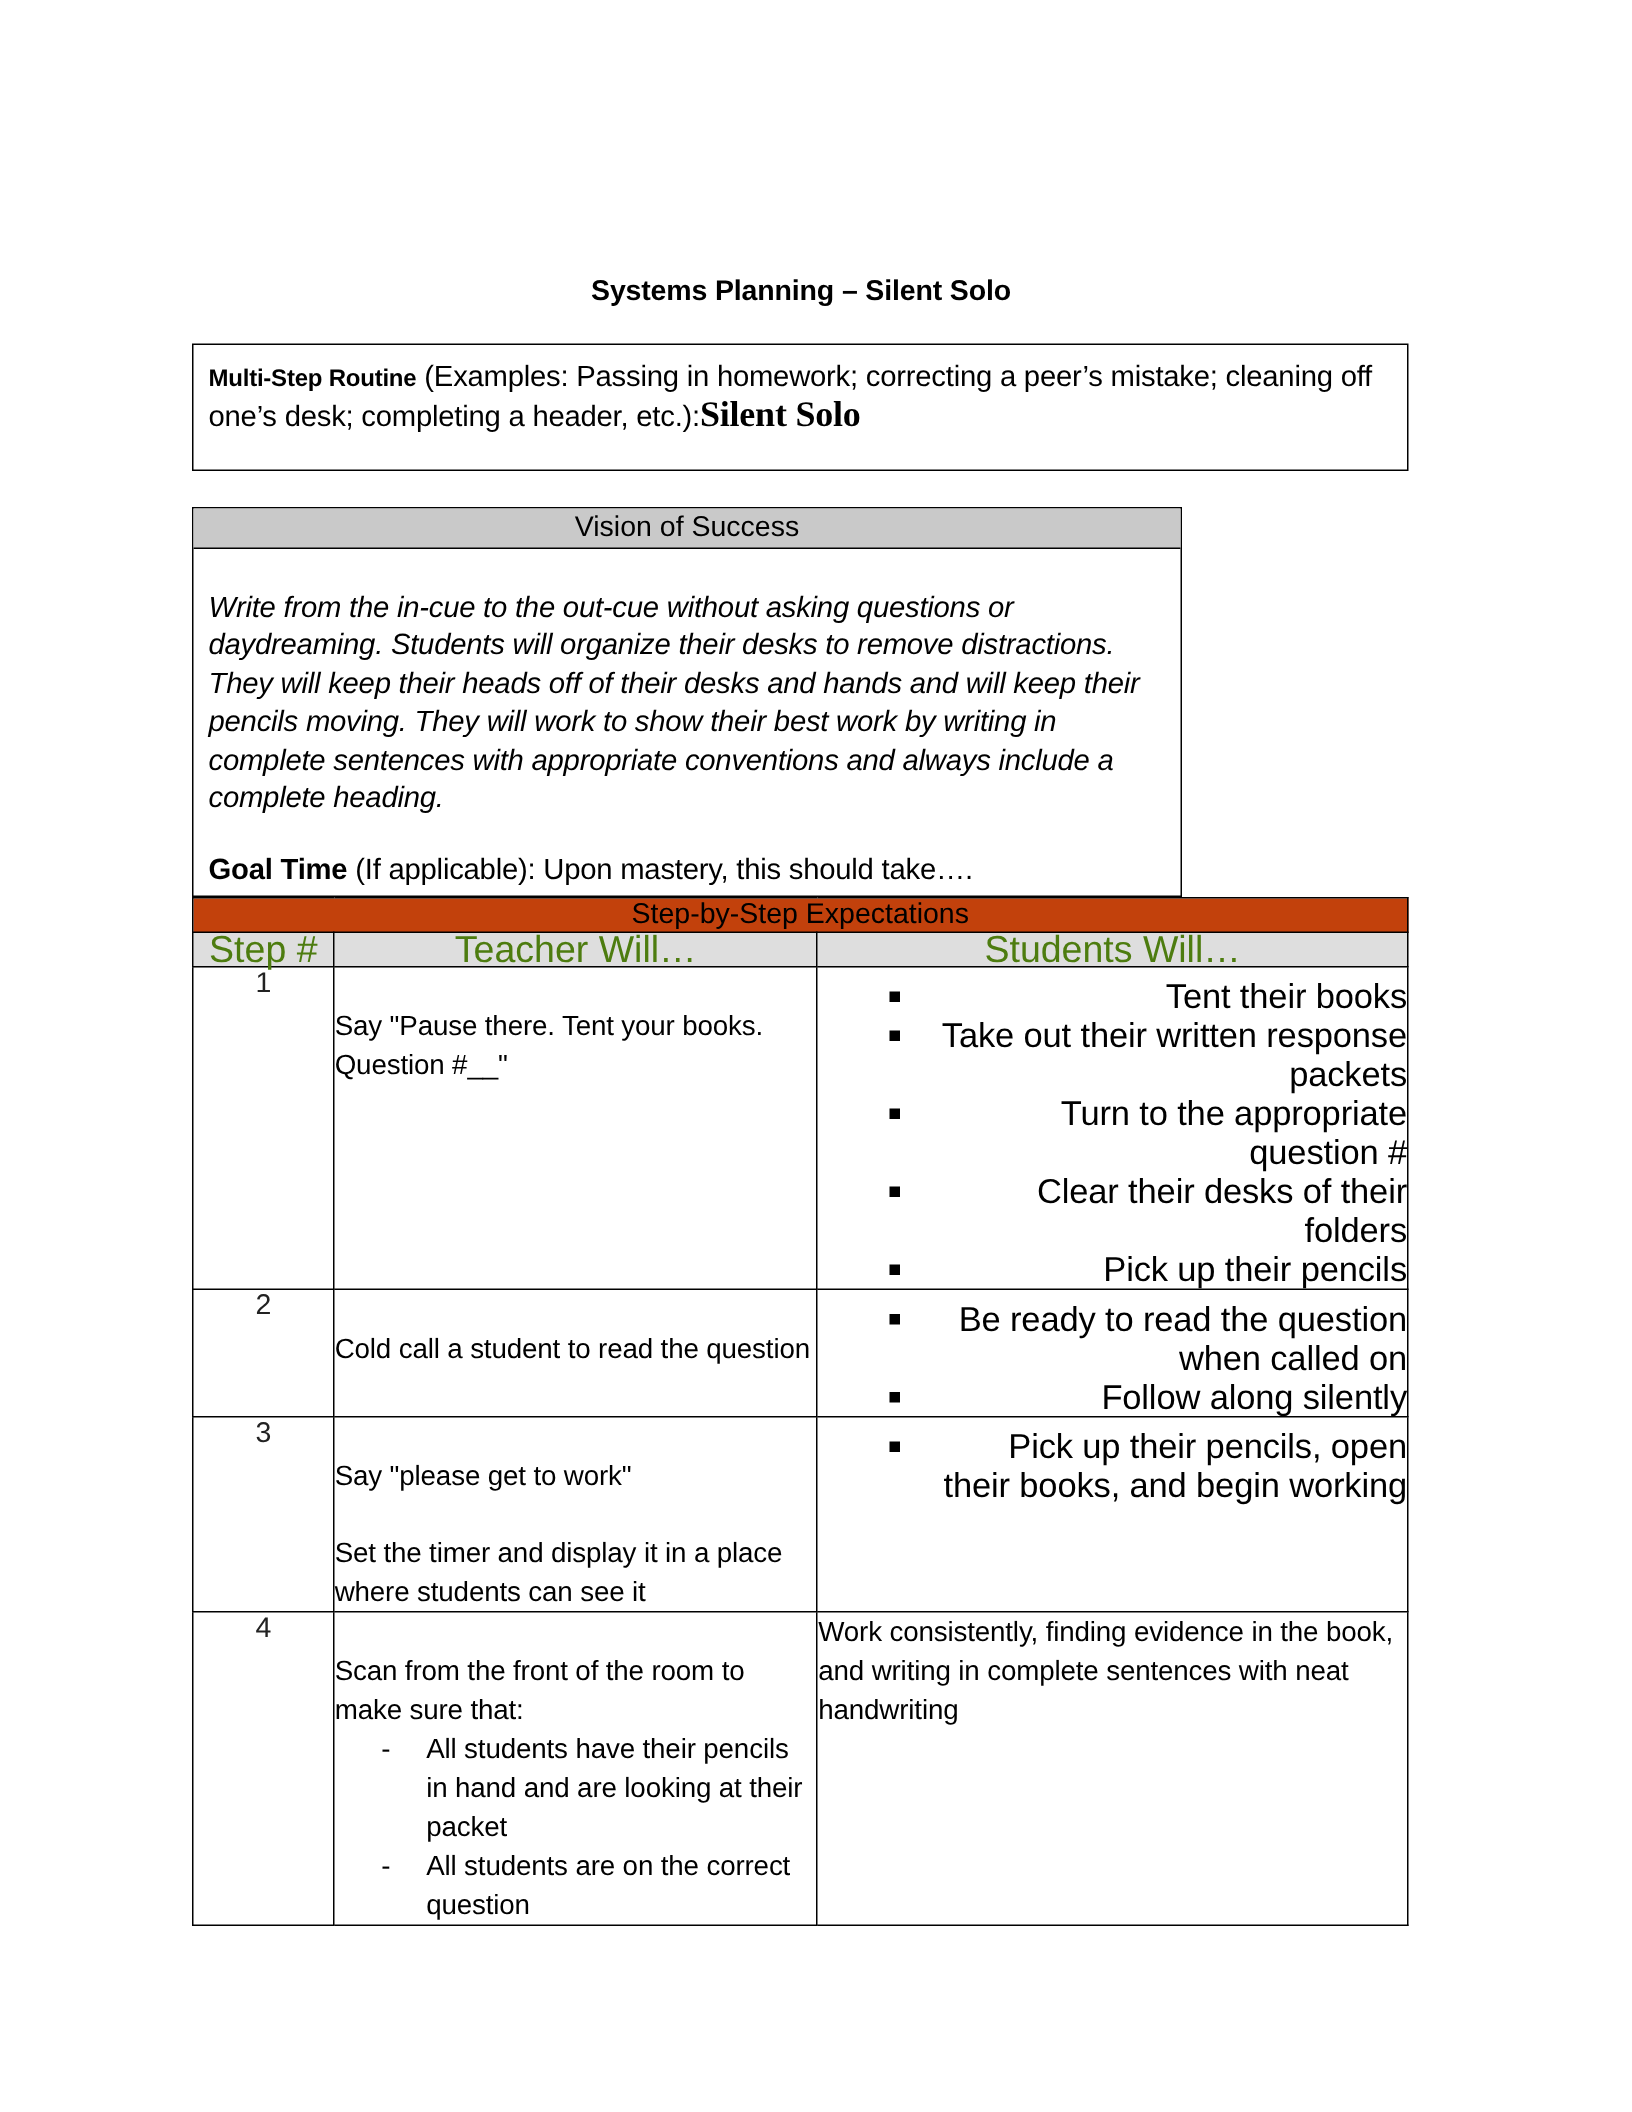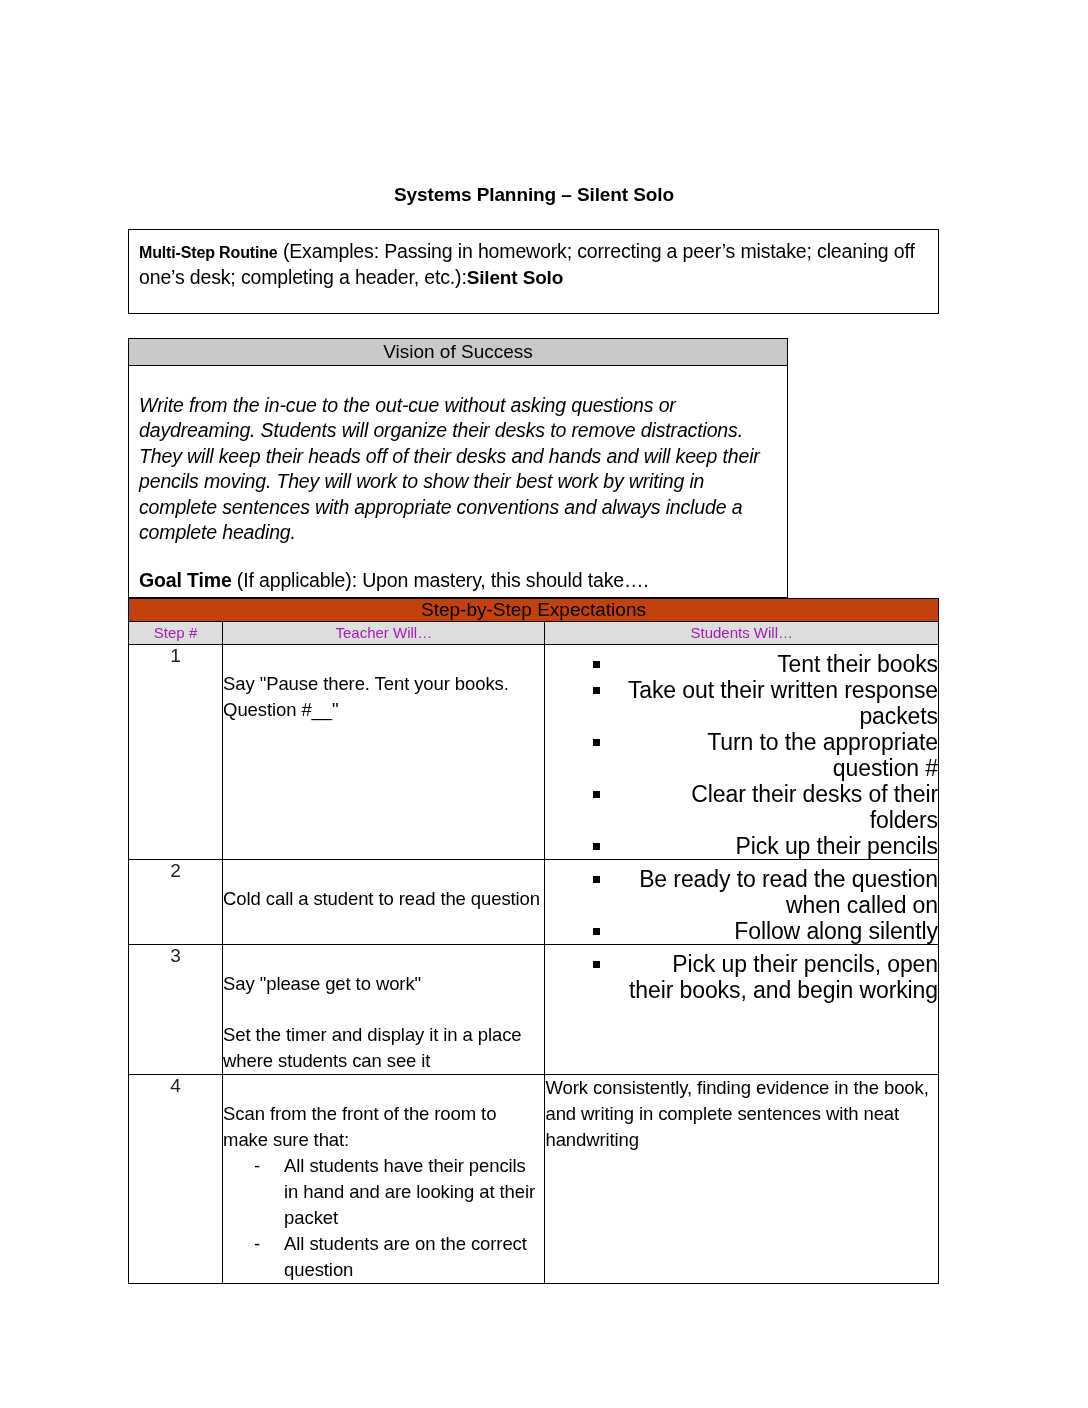--- a/index.html
+++ b/index.html
@@ -59,21 +59,22 @@
     font-size: 19.5px;
     line-height: 25.5px;
     letter-spacing: -0.15px;
   }
   .routine-title {
     font-weight: bold;
     font-size: 16px;
   }
   .routine-value {
     font-weight: bold;
-    font-size: 19px;
+    font-size: 24px;
+    font-family: Liberation Serif, serif;
   }
 
   
   .vision-block {
     margin-top: 24px;
     width: 660px;
     border: 1.6px solid #000;
     box-sizing: border-box;
   }
   .vision-header {
@@ -120,23 +121,23 @@
     font-size: 19px;
     line-height: 22px;
     font-weight: normal;
     padding: 1px 0 2px 0;
     border-top: 1.6px solid #000;
     border-bottom: 1.2px solid #000;
   }
   .steps-colhead td {
     background: #dedede;
     text-align: center;
-    font-size: 15px;
+    font-size: 25px;
     line-height: 22px;
-    color: #a21caf;
+    color: #4d7c0f;
     padding: 2px 0 3px 0;
   }
   .col-step   { width: 94px; }
   .col-teach  { width: 322px; }
   .col-stud   { width: 393px; }
 
   .cell-step {
     text-align: center;
     font-size: 19px;
     padding-top: 4px;

